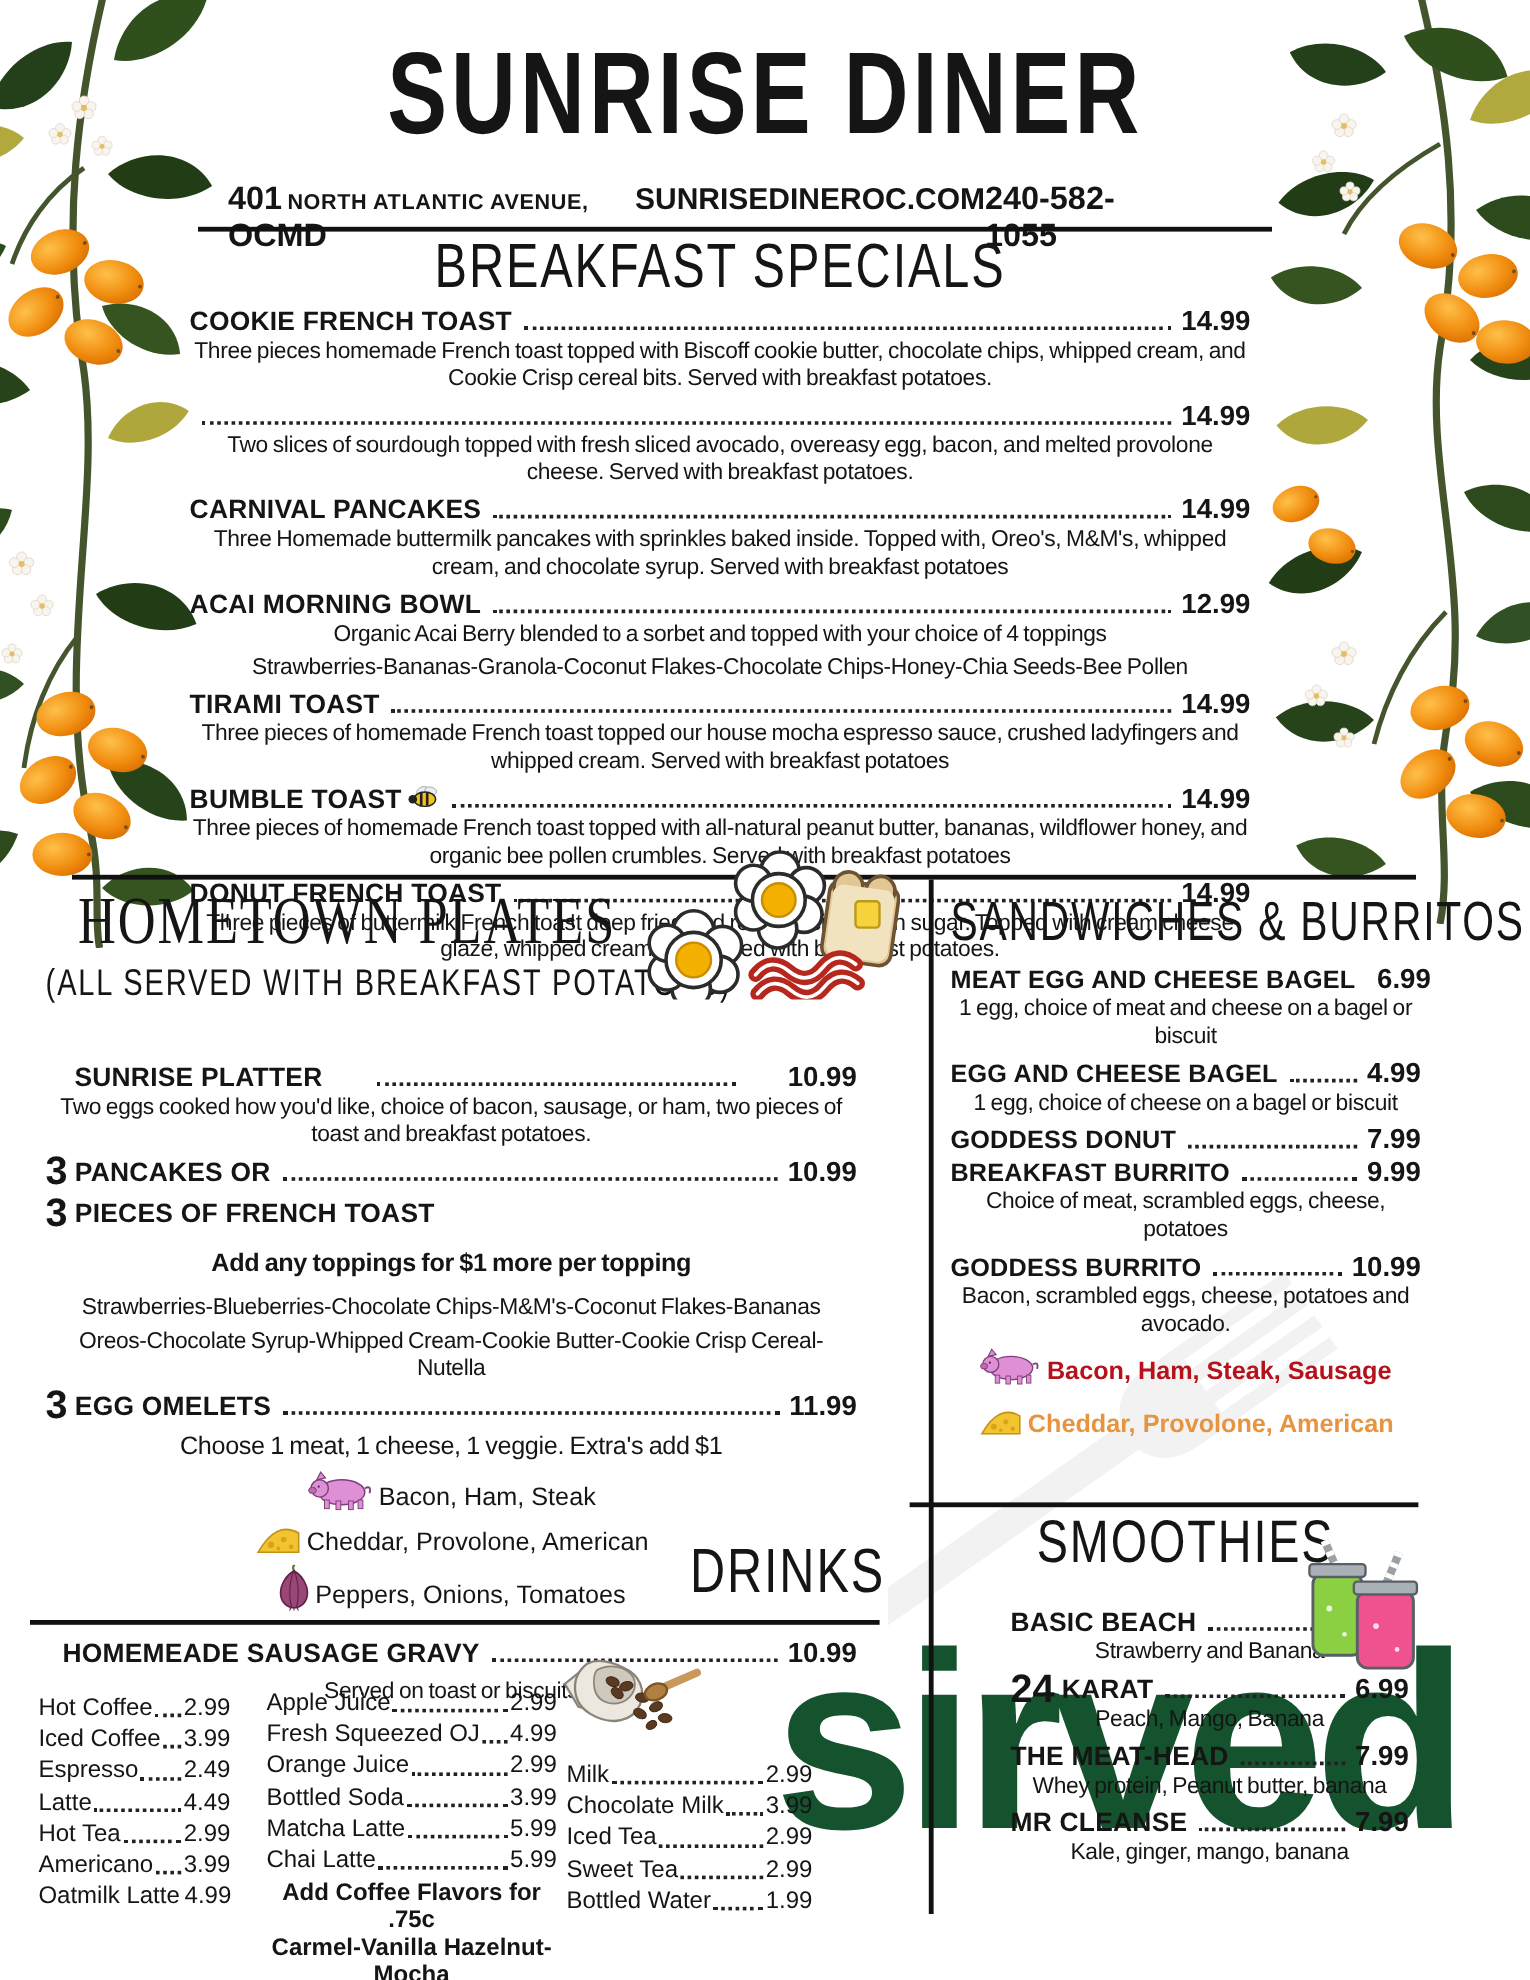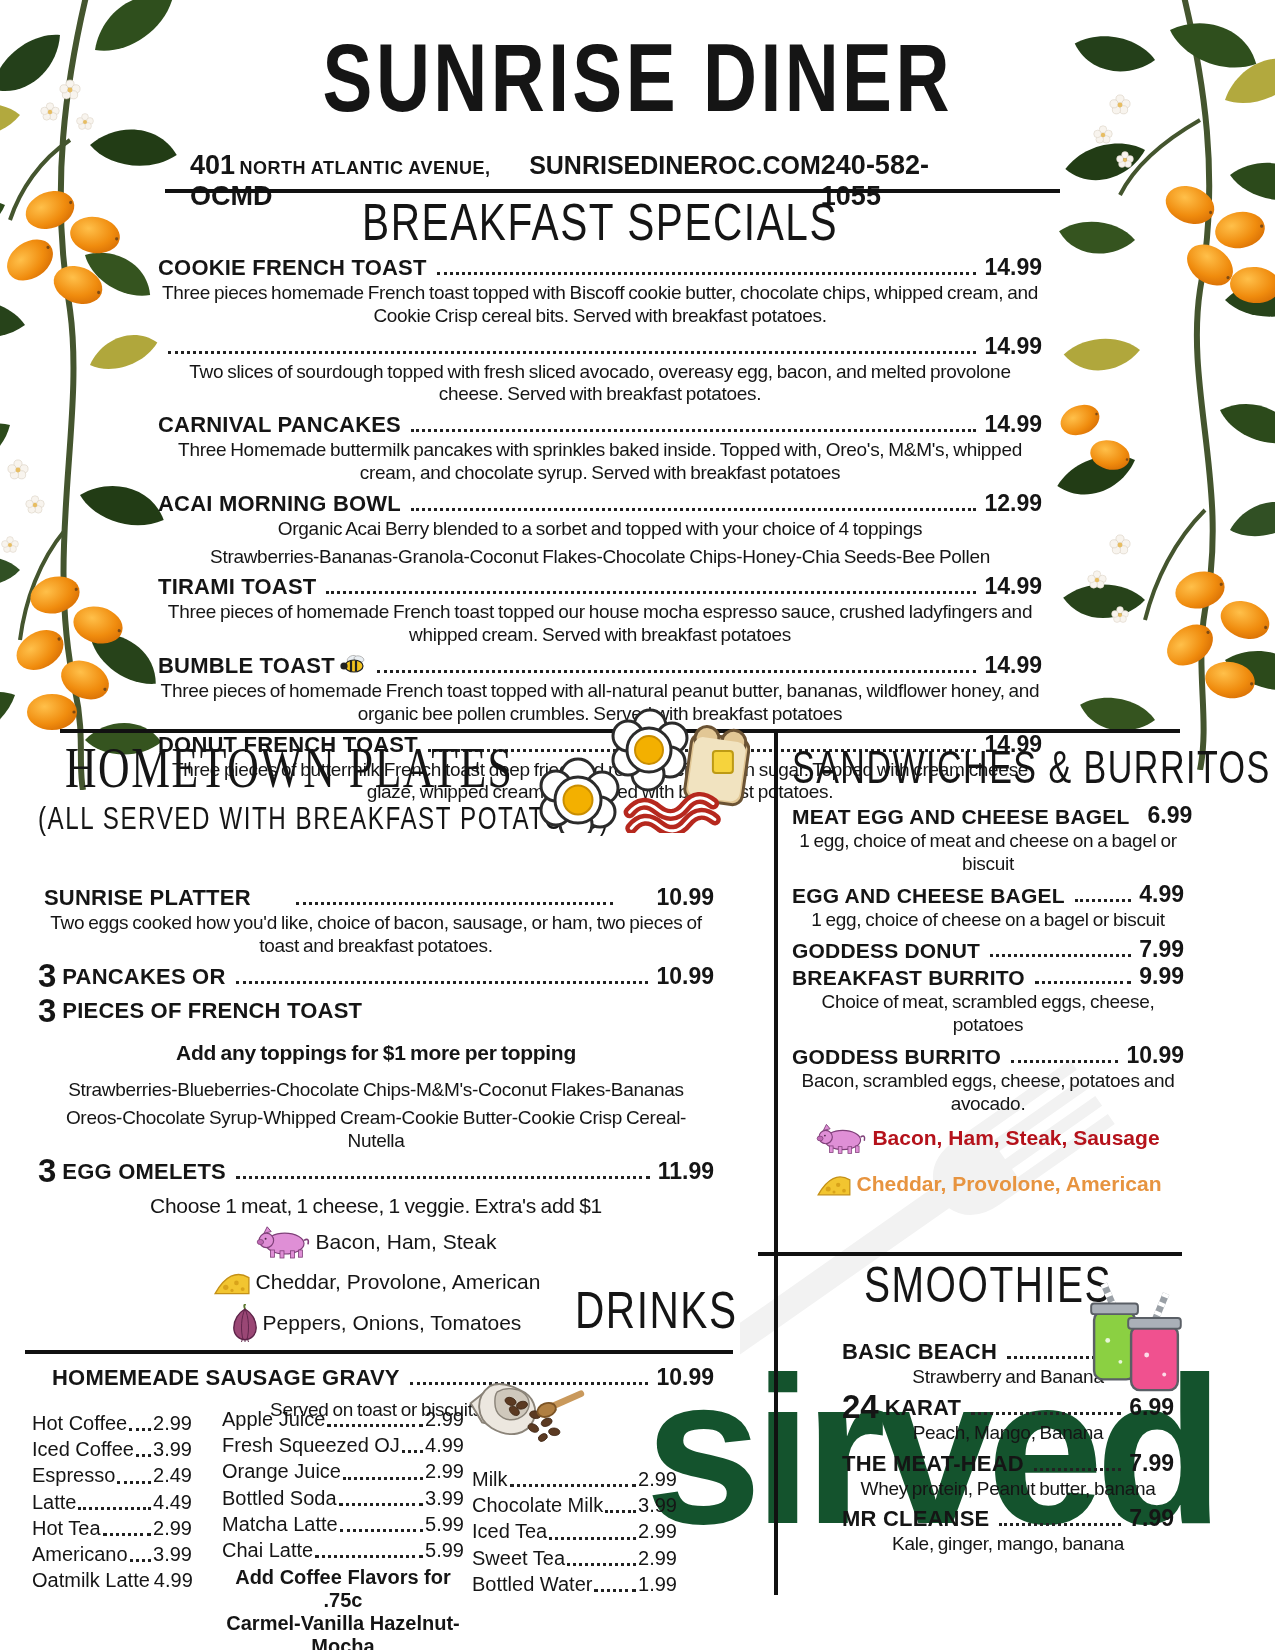--- a/index.html
+++ b/index.html
@@ -20,21 +20,21 @@
   .sc-left{transform-origin:left center;}
   .sc-center{transform-origin:center center;}
   
   .mi-row{display:flex;align-items:flex-end;}
   .mi-name{font-weight:700;font-size:22px;white-space:nowrap;letter-spacing:.2px;}
   .mi-dots{flex:1;border-bottom:3px dotted #222;margin:0 8px 6px 10px;}
   .mi-price{font-weight:700;font-size:23px;}
   .mi-desc{text-align:center;font-size:19px;line-height:1.2;letter-spacing:-.3px;
            word-spacing:-1px;margin:1px 0 5px;}
   .num{font-size:33px;line-height:.8;font-weight:700;margin-right:6px;}
-  .opt-row{display:flex;align-items:center;justify-content:center;gap:4px;
+  .opt-row{display:flex;align-items:flex-end;justify-content:center;gap:4px;
            font-weight:700;font-size:21px;margin:6px 0;}
   
   .drow{display:flex;align-items:flex-end;font-size:20px;line-height:1.16;margin-bottom:3px;}
   .drow .n{white-space:nowrap;}
   .dl{flex:1;border-bottom:3px dotted #222;margin:0 2px 4px;}
   .dnote{font-weight:700;font-size:20px;text-align:center;line-height:1.15;}
   
   .wm-text{position:absolute;left:645px;top:1330px;font-size:210px;font-weight:700;
            color:#14532d;letter-spacing:-8px;z-index:1;}
   .z2{z-index:2;}
@@ -235,21 +235,21 @@
   <div class="abs z2" style="left:38px;top:740px;width:676px;">
     <div class="thin" style="font-size:56px;line-height:1;margin-left:27px;font-family:Liberation Serif, serif;">
       <span class="sc sc-left">HOMETOWN PLATES</span>
     </div>
     <div class="thin" style="font-size:31px;line-height:1.1;margin-top:6px;">
       <span class="sc sc-left">(ALL SERVED WITH BREAKFAST POTATOES)</span>
     </div>
     <div style="height:48px;"></div>
 
     <div>
-      <div class="mi-row" style="margin-left:6px;gap:35px;">
+      <div class="mi-row" style="margin-left:24px;gap:35px;">
           <span class="mi-name">SUNRISE PLATTER</span>
           <span class="mi-dots"></span>
           <span class="mi-price">10.99</span>
         </div>
       <div class="mi-desc">Two eggs cooked how you'd like, choice of bacon, sausage, or ham, two pieces of toast and breakfast potatoes.</div>
     </div>
     <div>
       <div class="mi-row">
           <span class="num">3</span>
           <span class="mi-name">PANCAKES OR</span>

